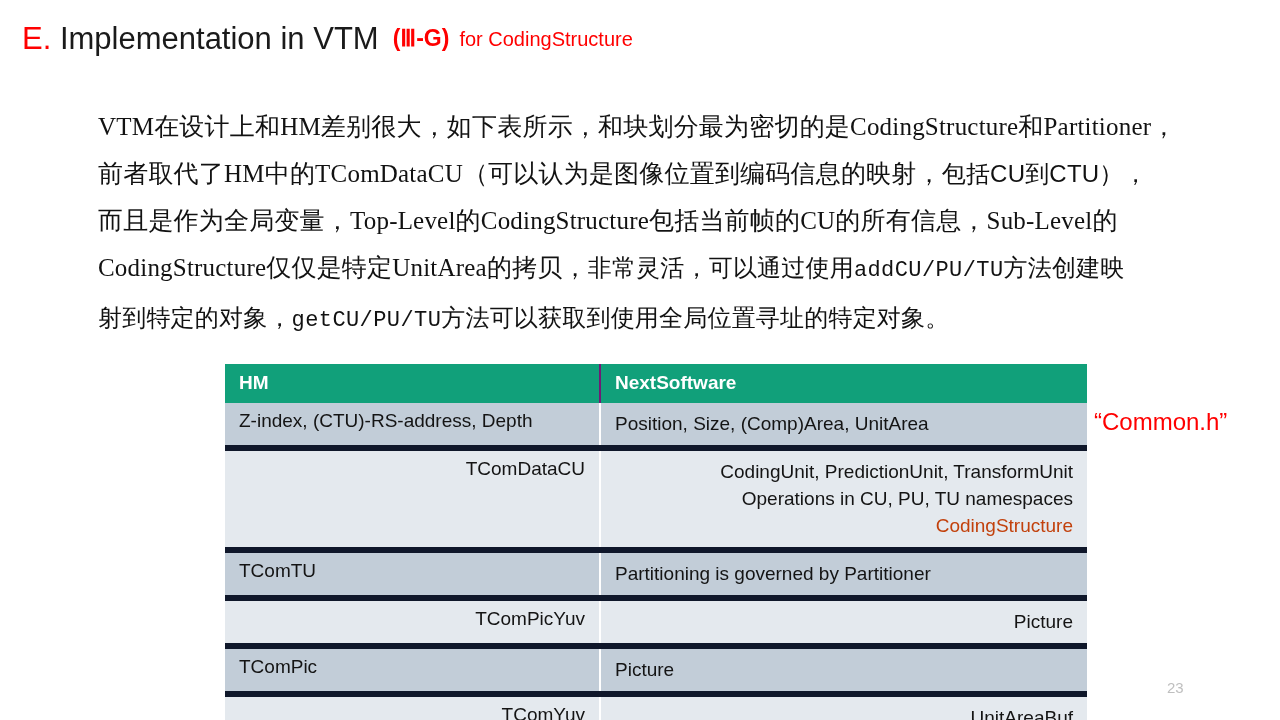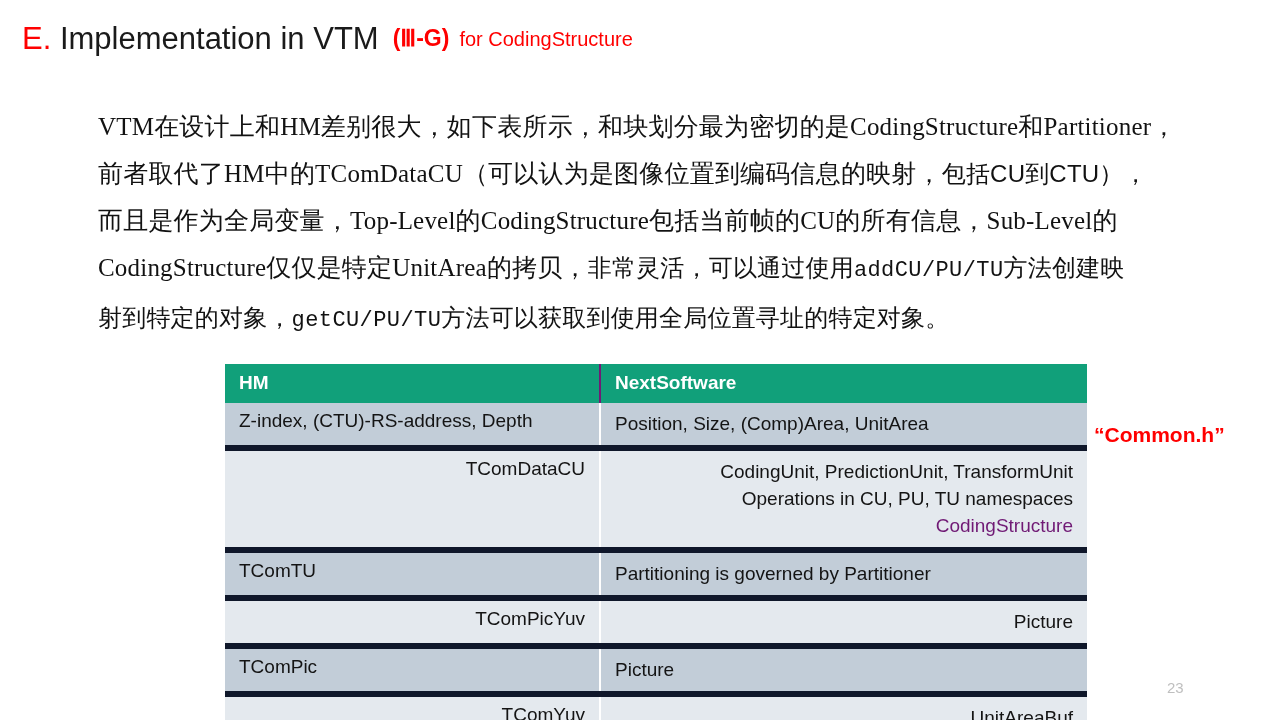--- a/index.html
+++ b/index.html
@@ -114,30 +114,30 @@
   }
   .cmp-table td.col2 {
     border-left: 2px solid #ffffff;
   }
   .row-dark td { background: #c2cdd8; }
   .row-light td { background: #e4e9ee; text-align: right; }
   .cmp-table tr td { border-bottom: 6px solid #0f172a; }
   .cmp-table tr:last-child td { border-bottom: none; }
 
   .cell-line { display: block; line-height: 27px; }
-  .cell-line.red { color: #701a75; }
+  .cell-line.red { color: #c2410c; }
 
   
   .annotation {
     position: absolute;
     left: 1094px;
-    top: 423px;
-    font-family: "Liberation Sans", sans-serif;
-    font-size: 21px;
-    font-weight: bold;
+    top: 408px;
+    font-family: "Liberation Sans", sans-serif;
+    font-size: 24px;
+    font-weight: normal;
     color: #ff0000;
     white-space: nowrap;
   }
 
   
   .page-number {
     position: absolute;
     left: 1167px;
     top: 679px;
     font-family: "Liberation Sans", sans-serif;

